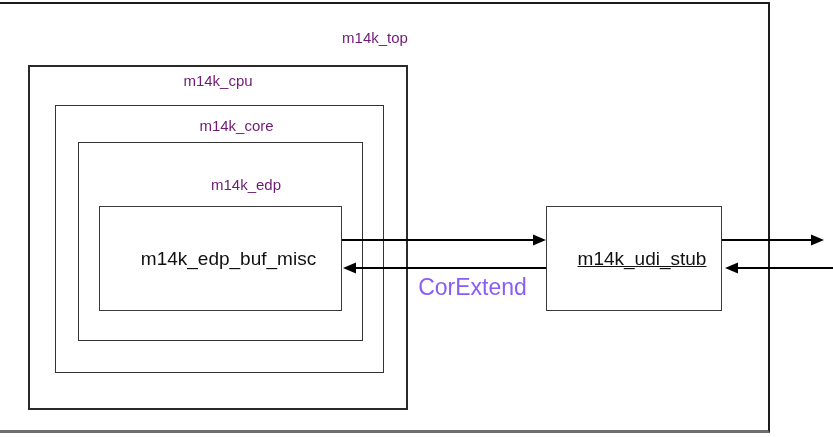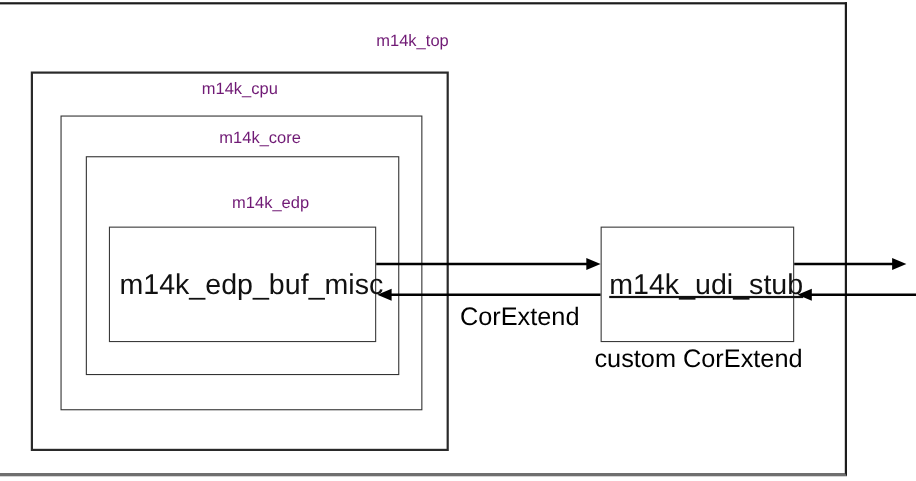--- a/index.html
+++ b/index.html
@@ -44,31 +44,31 @@
   }
   #label-top  { left: 0;    width: 750px; top: 25px; }
   #label-cpu  { left: 28px; width: 380px; top: 68px; }
   #label-core { left: 55px; width: 363px; top: 113px; }
   #label-edp  { left: 78px; width: 336px; top: 147px; margin-top: 25px; }
 
   .center-label {
     display: flex;
     align-items: center;
     justify-content: center;
-    font-size: 26px;
+    font-size: 19px;
     white-space: nowrap;
     padding-left: 16px;
   }
 
   .annotation {
     position: absolute;
     text-align: center;
     font-size: 23px;
     white-space: nowrap;
-    color: #000000;
+    color: #8b5cf6;
   }
   #annotation-interface { left: 405px; width: 135px; top: 272px; line-height: 31px; }
   #annotation-udi-caption { left: 527px; width: 216px; top: 313px; line-height: 26px; }
 
   #arrow-layer {
     position: absolute;
     left: 0; top: 0;
     width: 833px; height: 437px;
     pointer-events: none;
   }
@@ -94,21 +94,20 @@
   <div class="block-label" id="label-top">m14k_top</div>
   <div class="block-label" id="label-cpu">m14k_cpu</div>
   <div class="block-label" id="label-core">m14k_core</div>
   <div class="block-label" id="label-edp">m14k_edp</div>
 
   <div class="annotation" id="annotation-interface">
     <div>CorExtend</div>
   </div>
 
   <div class="annotation" id="annotation-udi-caption">
-    <div>custom CorExtend</div>
   </div>
 
   <svg id="arrow-layer" viewBox="0 0 833 437" xmlns="http://www.w3.org/2000/svg">
 
     <g>
       <line x1="342" y1="240" x2="534" y2="240" stroke="#000000" stroke-width="2.2"></line>
       <polygon points="533,234.5 533,245.5 546,240" fill="#000000"></polygon>
     </g>
 
     <g>

